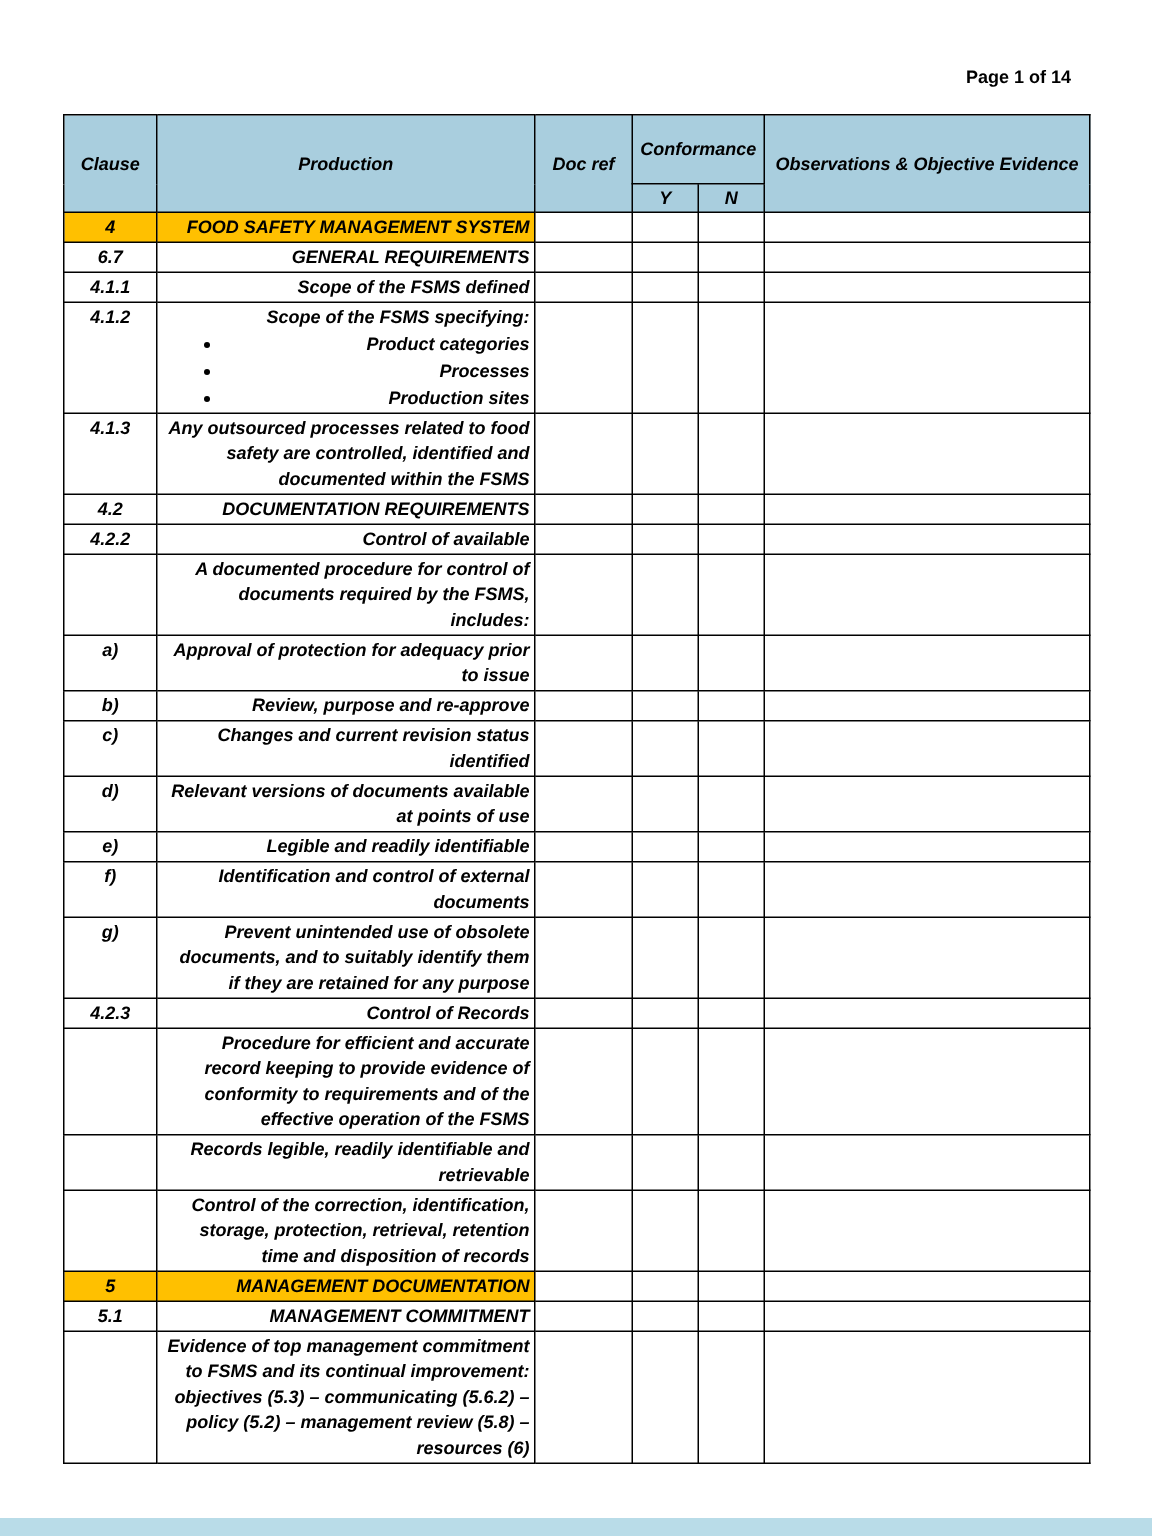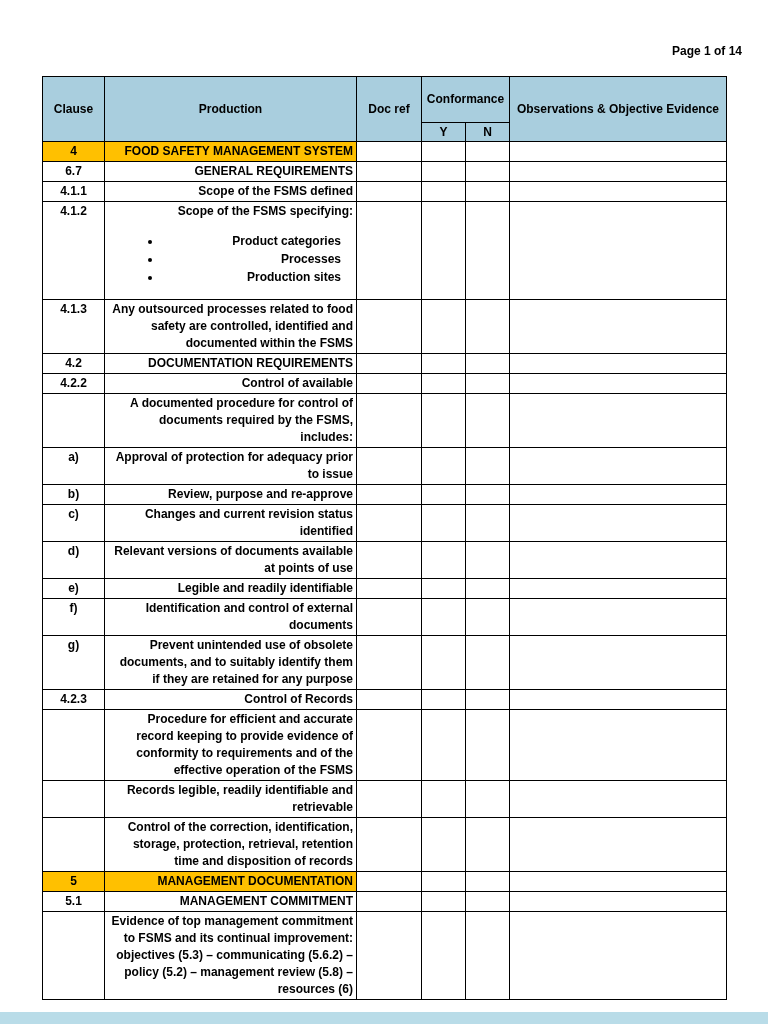--- a/index.html
+++ b/index.html
@@ -8,31 +8,32 @@
     width: 768px;
     height: 1024px;
     background: #ffffff;
     position: relative;
     font-family: "Liberation Sans", sans-serif;
     color: #000;
   }
   .page-number {
     position: absolute;
     top: 44px;
-    right: 26px;
+    right: 54px;
     font-size: 12px;
     font-weight: bold;
   }
   table.checklist {
     position: absolute;
     top: 76px;
     left: 42px;
     width: 684px;
     border-collapse: collapse;
     table-layout: fixed;
+    font-style: italic;
   }
   th, td {
     border: 1px solid #000;
     font-size: 12px;
     font-weight: bold;
     color: #000;
   }
   thead th {
     background: #a9cede;
     text-align: center;
@@ -46,21 +47,21 @@
     vertical-align: top;
     padding: 1px 3px 1px 3px;
     line-height: 17px;
     background: #ffffff;
   }
   td.col-clause { text-align: center; }
   td.col-req { text-align: right; padding-left: 5px; }
   tr.row-orange td.col-clause,
   tr.row-orange td.col-req { background: #ffc000; }
   ul.bullets {
-    margin: 12px;
+    margin: 0;
     padding: 0 0 0 40px;
     list-style-type: disc;
   }
   ul.bullets li { line-height: 18px; }
   .footer-strip {
     position: absolute;
     left: 0;
     bottom: 0;
     width: 768px;
     height: 12px;

